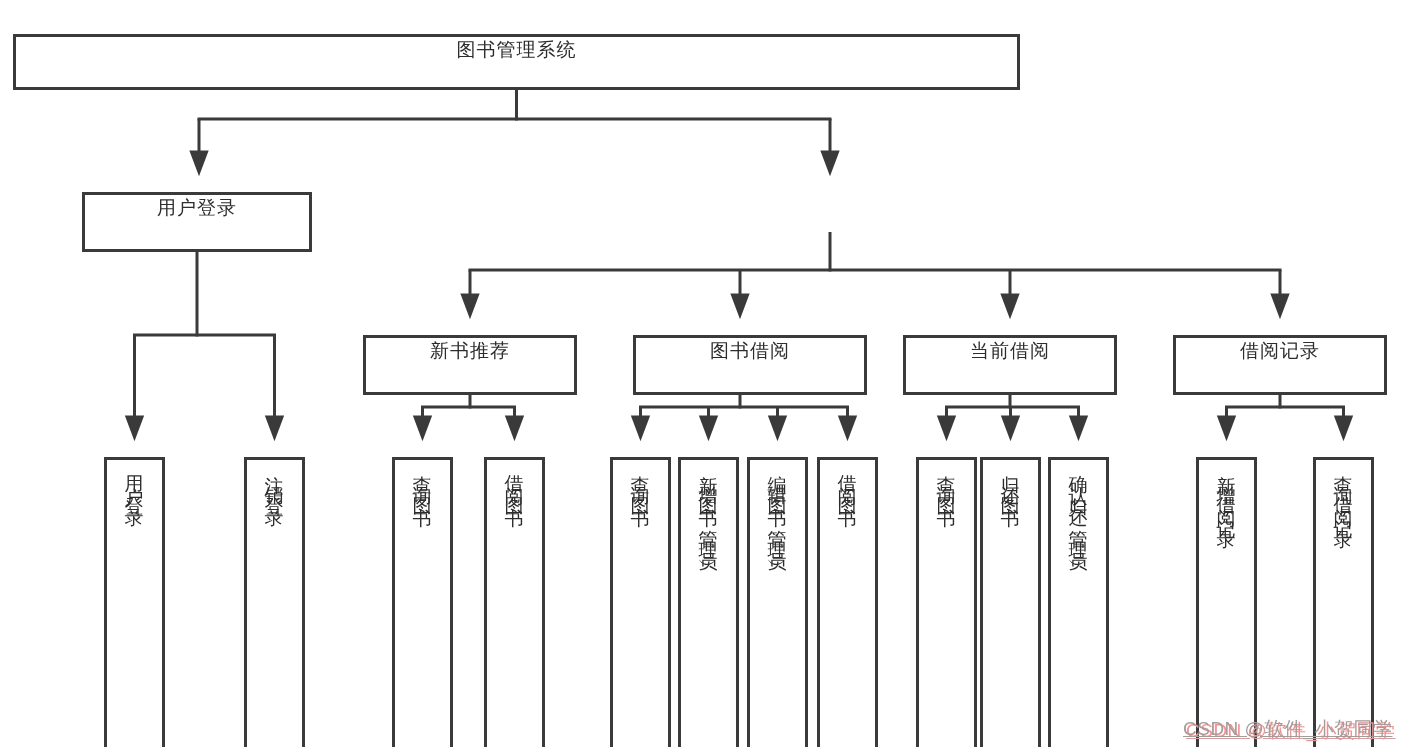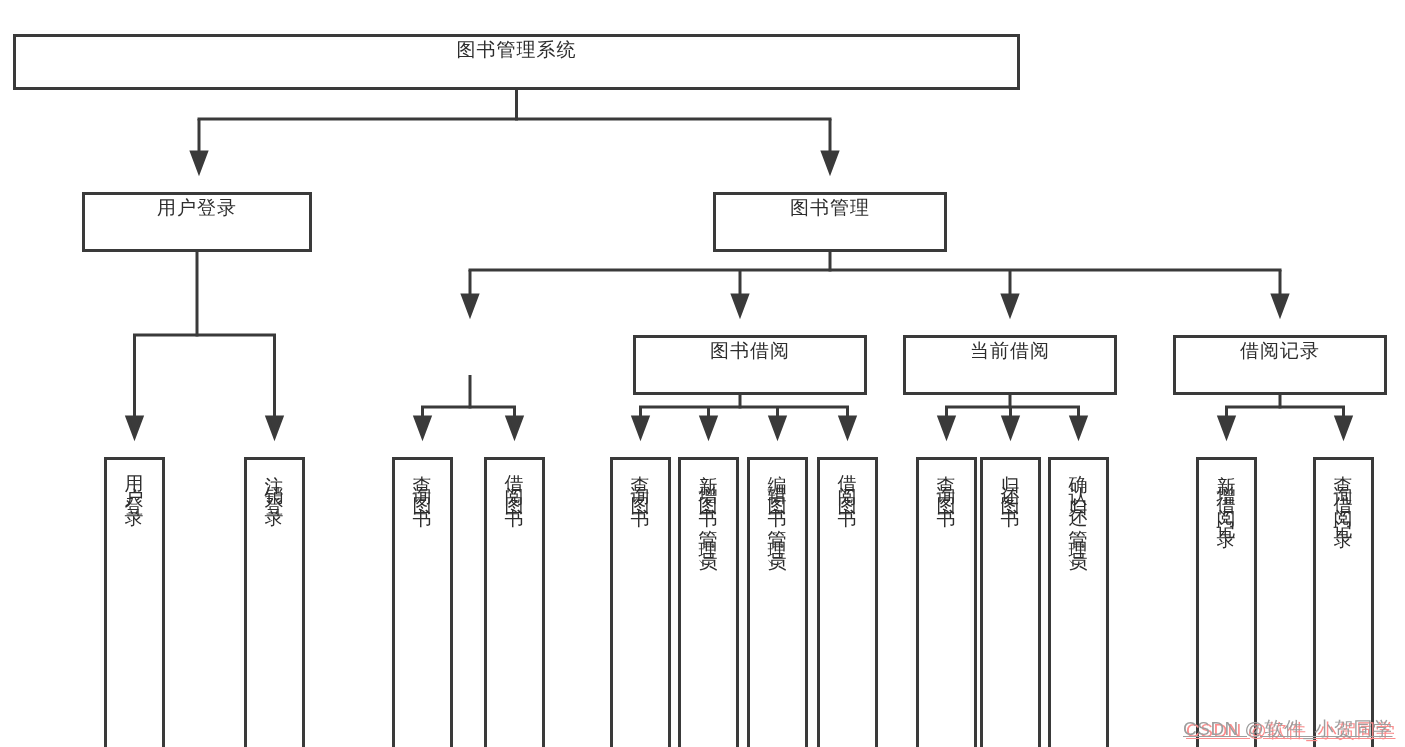--- a/index.html
+++ b/index.html
@@ -122,24 +122,24 @@
     <polygon points="1336,417 1351,417 1343.5,437"></polygon>
   </svg>
 
   <div class="box" style="left:13px;top:14px;width:1007px;height:56px">
     <span class="lbl">图书管理系统</span>
   </div>
 
   <div class="box" style="left:82px;top:172px;width:230px;height:60px">
     <span class="lbl">用户登录</span>
   </div>
-  <div class="box" style="left:713px;top:172px;width:234px;height:60px">
-    <span class="lbl">图书管理</span>
+
+  <div class="box" style="left:363px;top:315px;width:214px;height:60px">
+    <span class="lbl">新书推荐</span>
   </div>
-
   <div class="box" style="left:633px;top:315px;width:234px;height:60px">
     <span class="lbl">图书借阅</span>
   </div>
   <div class="box" style="left:1173px;top:315px;width:214px;height:60px">
     <span class="lbl">借阅记录</span>
   </div>
   <div class="box" style="left:903px;top:315px;width:214px;height:60px">
     <span class="lbl">当前借阅</span>
   </div>
 

